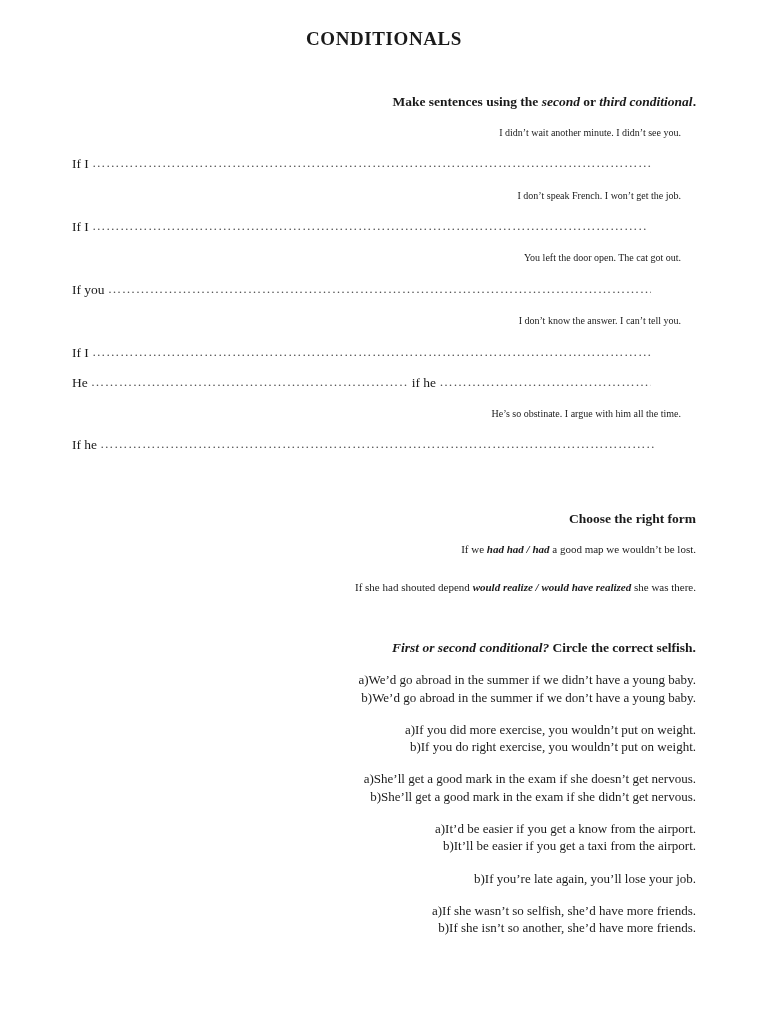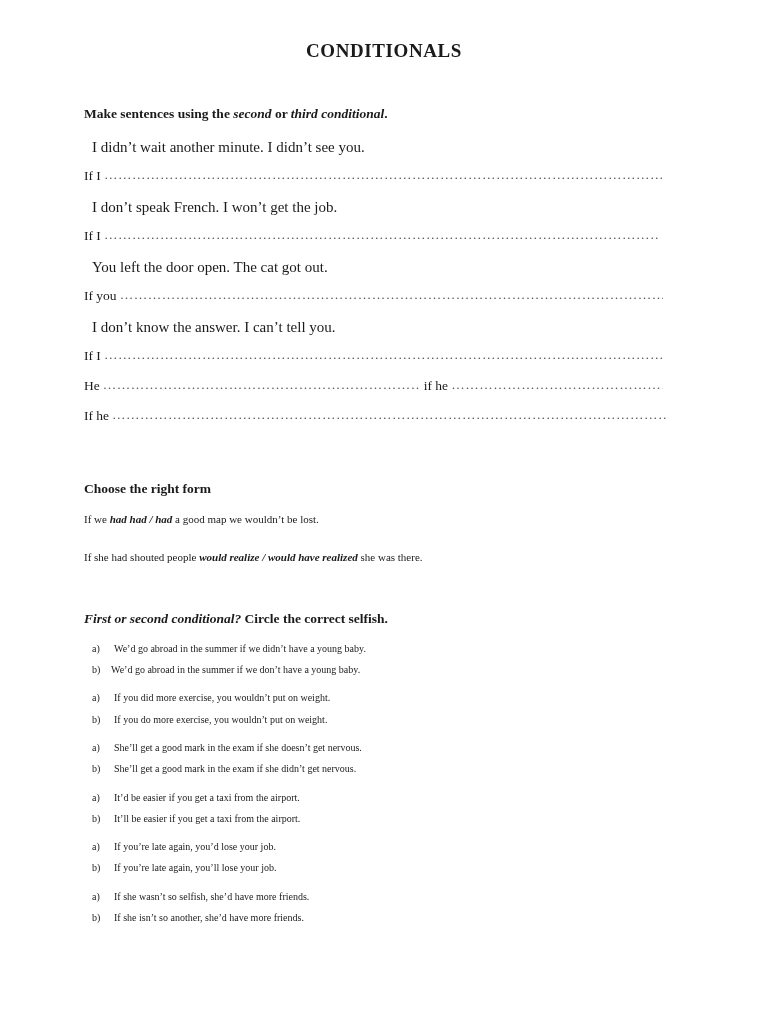--- a/index.html
+++ b/index.html
@@ -13,37 +13,38 @@
     font-family: "Liberation Serif", "DejaVu Serif", serif;
     color: #1a1a1a;
     overflow: hidden;
   }
   .page {
     position: relative;
     width: 768px;
     height: 988px;
     background: #ffffff;
     box-sizing: border-box;
-    padding: 12px;
+    padding: 0;
   }
 
   
   .doc-title {
     text-align: center;
     font-size: 19px;
     font-weight: bold;
     letter-spacing: 0.6px;
     margin: 0;
     padding-top: 28px;
   }
 
   
   .content {
     margin-left: 72px;
     margin-right: 72px;
+    text-align: right;
   }
 
   .section {
     margin-top: 0;
   }
   .section-1 { padding-top: 44px; }
   .section-2 { padding-top: 44px; }
   .section-3 { padding-top: 45px; }
 
   .section-heading {
@@ -55,23 +56,23 @@
   .section-heading em {
     font-style: italic;
     font-weight: bold;
   }
 
   
   .gap-item {
     margin-bottom: 12px;
   }
   .prompt-line {
-    font-size: 15px;
+    font-size: 10px;
     line-height: 1.45;
-    margin: 8px;
+    margin: 15px;
     white-space: nowrap;
   }
   .answer-line {
     font-size: 13.5px;
     line-height: 1.35;
     margin: 0;
     display: flex;
     align-items: baseline;
     width: 582px;
   }
@@ -116,23 +117,23 @@
     font-weight: bold;
     font-style: italic;
   }
 
   
   .pair {
     margin-bottom: 15px;
   }
   .pair:last-child { margin-bottom: 0; }
   .opt {
-    font-size: 10px;
+    font-size: 13px;
     line-height: 1.33;
-    margin: 8px;
+    margin: 0;
     white-space: nowrap;
   }
   .opt .lbl {
     display: inline-block;
     width: 22px;
   }
   .opt.tight .lbl {
     width: 19px;
   }
 </style>
@@ -177,57 +178,57 @@
         </div>
         <div class="gap-item">
           <div class="answer-line">
             <span class="answer-lead">He</span>
             <span class="dots half-a">………………………………………………………………………………</span>
             <span class="split-mid">if he</span>
             <span class="dots half-b">……………………………………………………………………………………</span>
           </div>
         </div>
         <div class="gap-item">
+          <p class="prompt-line">He’s so obstinate. I argue with him all the time.</p>
           <div class="answer-line short-2">
             <span class="answer-lead">If he</span>
             <span class="dots">………………………………………………………………………………………………………………………………………………</span>
           </div>
         </div>
       </div>
   </div>
 
   <div class="content section section-2">
     <p class="section-heading">Choose the right form</p>
     <div id="ex2-lines">
         <p class="choice-line"><span>If we </span><b>had had</b><span class="slash"> / </span><b>had</b><span> a good map we wouldn’t be lost.</span></p>
-        <p class="choice-line"><span>If she had shouted people </span><b>would realize</b><span class="slash"> / </span><b>would have realized</b><span> she was there.</span></p>
+        <p class="choice-line"><span>If she had shouted depend </span><b>would realize</b><span class="slash"> / </span><b>would have realized</b><span> she was there.</span></p>
       </div>
   </div>
 
   <div class="content section section-3">
     <p class="section-heading"><em>First or second conditional?</em><span> Circle the correct selfish.</span></p>
     <div id="ex3-pairs">
         <div class="pair">
           <p class="opt"><span class="lbl">a)</span><span>We’d go abroad in the summer if we didn’t have a young baby.</span></p>
           <p class="opt tight"><span class="lbl">b)</span><span>We’d go abroad in the summer if we don’t have a young baby.</span></p>
         </div>
         <div class="pair">
           <p class="opt"><span class="lbl">a)</span><span>If you did more exercise, you wouldn’t put on weight.</span></p>
-          <p class="opt"><span class="lbl">b)</span><span>If you do more exercise, you wouldn’t put on weight.</span></p>
+          <p class="opt"><span class="lbl">b)</span><span>If you do right exercise, you wouldn’t put on weight.</span></p>
         </div>
         <div class="pair">
           <p class="opt"><span class="lbl">a)</span><span>She’ll get a good mark in the exam if she doesn’t get nervous.</span></p>
           <p class="opt"><span class="lbl">b)</span><span>She’ll get a good mark in the exam if she didn’t get nervous.</span></p>
         </div>
         <div class="pair">
-          <p class="opt"><span class="lbl">a)</span><span>It’d be easier if you get a taxi from the airport.</span></p>
+          <p class="opt"><span class="lbl">a)</span><span>It’d be easier if you get a know from the airport.</span></p>
           <p class="opt"><span class="lbl">b)</span><span>It’ll be easier if you get a taxi from the airport.</span></p>
         </div>
         <div class="pair">
-          <p class="opt"><span class="lbl">a)</span><span>If you’re late again, you’d lose your job.</span></p>
           <p class="opt"><span class="lbl">b)</span><span>If you’re late again, you’ll lose your job.</span></p>
         </div>
         <div class="pair">
           <p class="opt"><span class="lbl">a)</span><span>If she wasn’t so selfish, she’d have more friends.</span></p>
           <p class="opt"><span class="lbl">b)</span><span>If she isn’t so another, she’d have more friends.</span></p>
         </div>
       </div>
   </div>
 
 </div>

